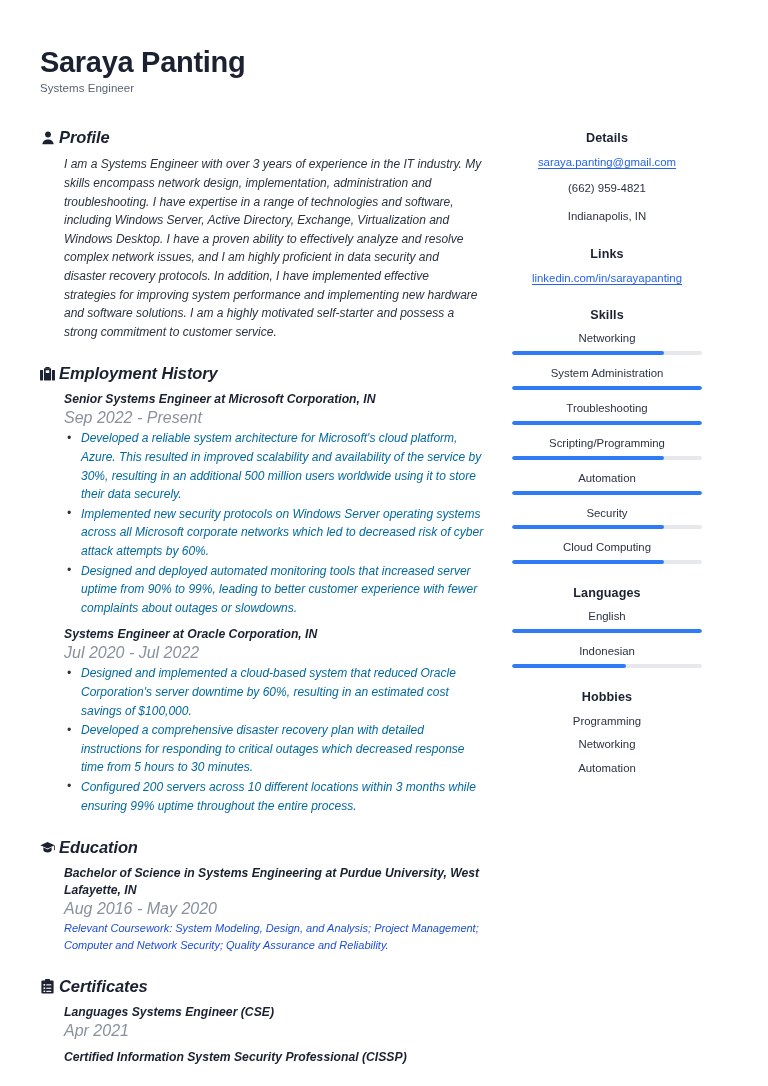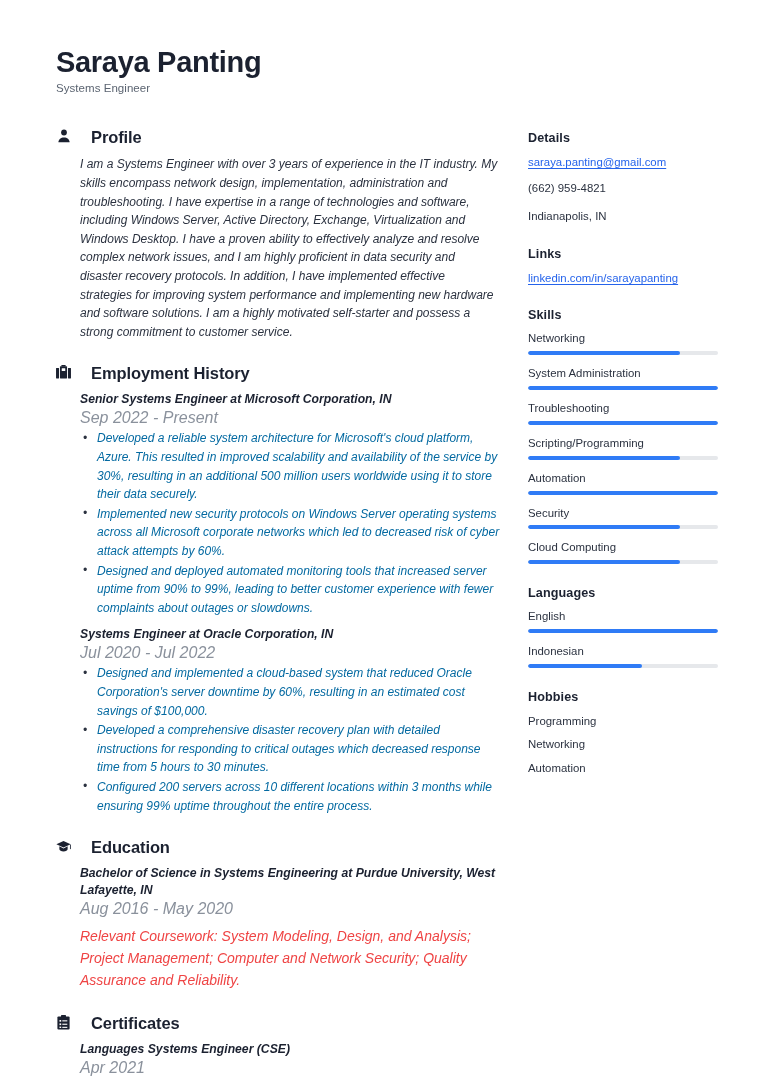--- a/index.html
+++ b/index.html
@@ -15,21 +15,21 @@
     color: #1f2430;
     -webkit-font-smoothing: antialiased;
     overflow: hidden;
   }
 
   .page {
     position: relative;
     width: 768px;
     height: 1086px;
     background: #ffffff;
-    padding: 46px 56px 0 56px;
+    padding: 46px 56px 0 40px;
   }
 
   
   .header { margin-bottom: 34px; }
 
   .full-name {
     font-size: 29px;
     font-weight: 700;
     letter-spacing: -0.3px;
     color: #1b2130;
@@ -44,29 +44,31 @@
   }
 
   
   .columns {
     display: flex;
     align-items: flex-start;
     gap: 28px;
   }
 
   .col-main { width: 444px; flex: none; }
-  .col-side { width: 190px; flex: none; padding-top: 3px; }
+  .col-side { width: 190px; flex: none; padding-top: 3px; text-align: center; }
 
   
   .section { margin-bottom: 23px; }
 
   .section-head {
     display: flex;
-    gap: 20px;
+    align-items: center;
+    gap: 4px;
     margin-bottom: 8px;
+    font-style: italic;
   }
 
   .section-icon {
     width: 15px;
     height: 16px;
     display: flex;
     align-items: center;
     justify-content: center;
     color: #1b2130;
     flex: none;
@@ -100,24 +102,24 @@
   }
 
   .entry-date {
     font-size: 16px;
     color: #8a919c;
     margin-top: 1px;
     margin-bottom: 2px;
   }
 
   .entry-desc {
-    font-size: 14px;
+    font-size: 11px;
     line-height: 1.55;
-    color: #ef4444;
-    margin-top: 8px;
+    color: #1d4ed8;
+    margin-top: 2px;
   }
 
   .bullets {
     list-style: none;
     margin-top: 2px;
   }
   .bullets li {
     position: relative;
     padding-left: 17px;
     font-size: 12px;

